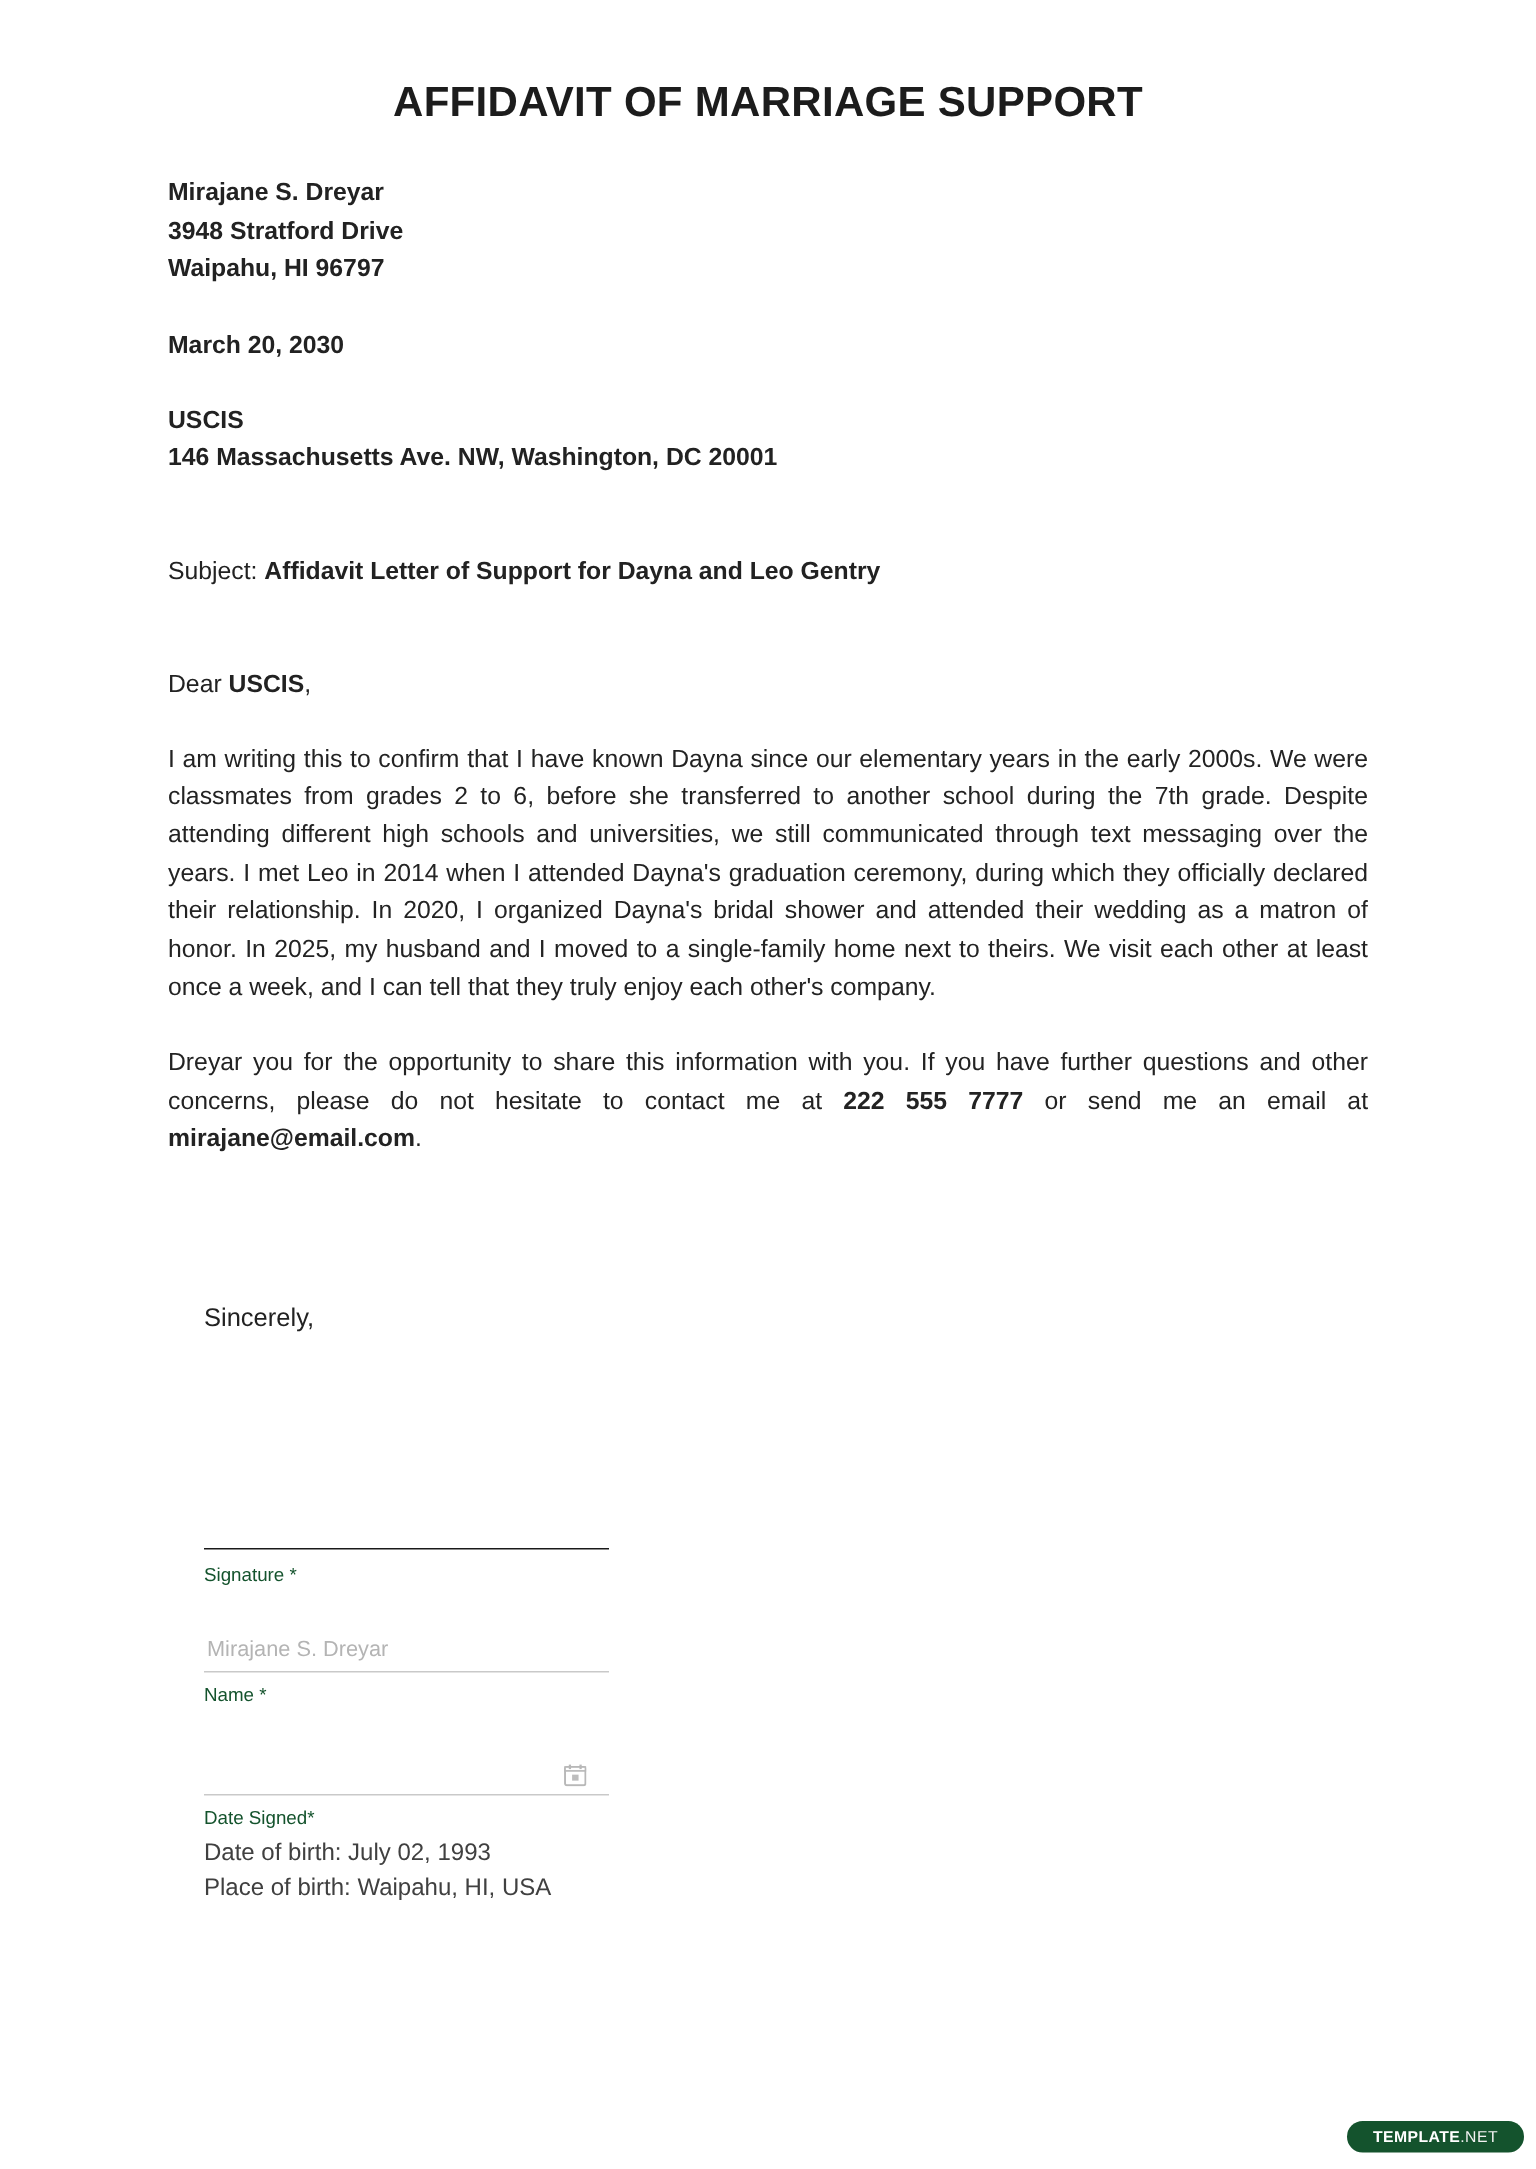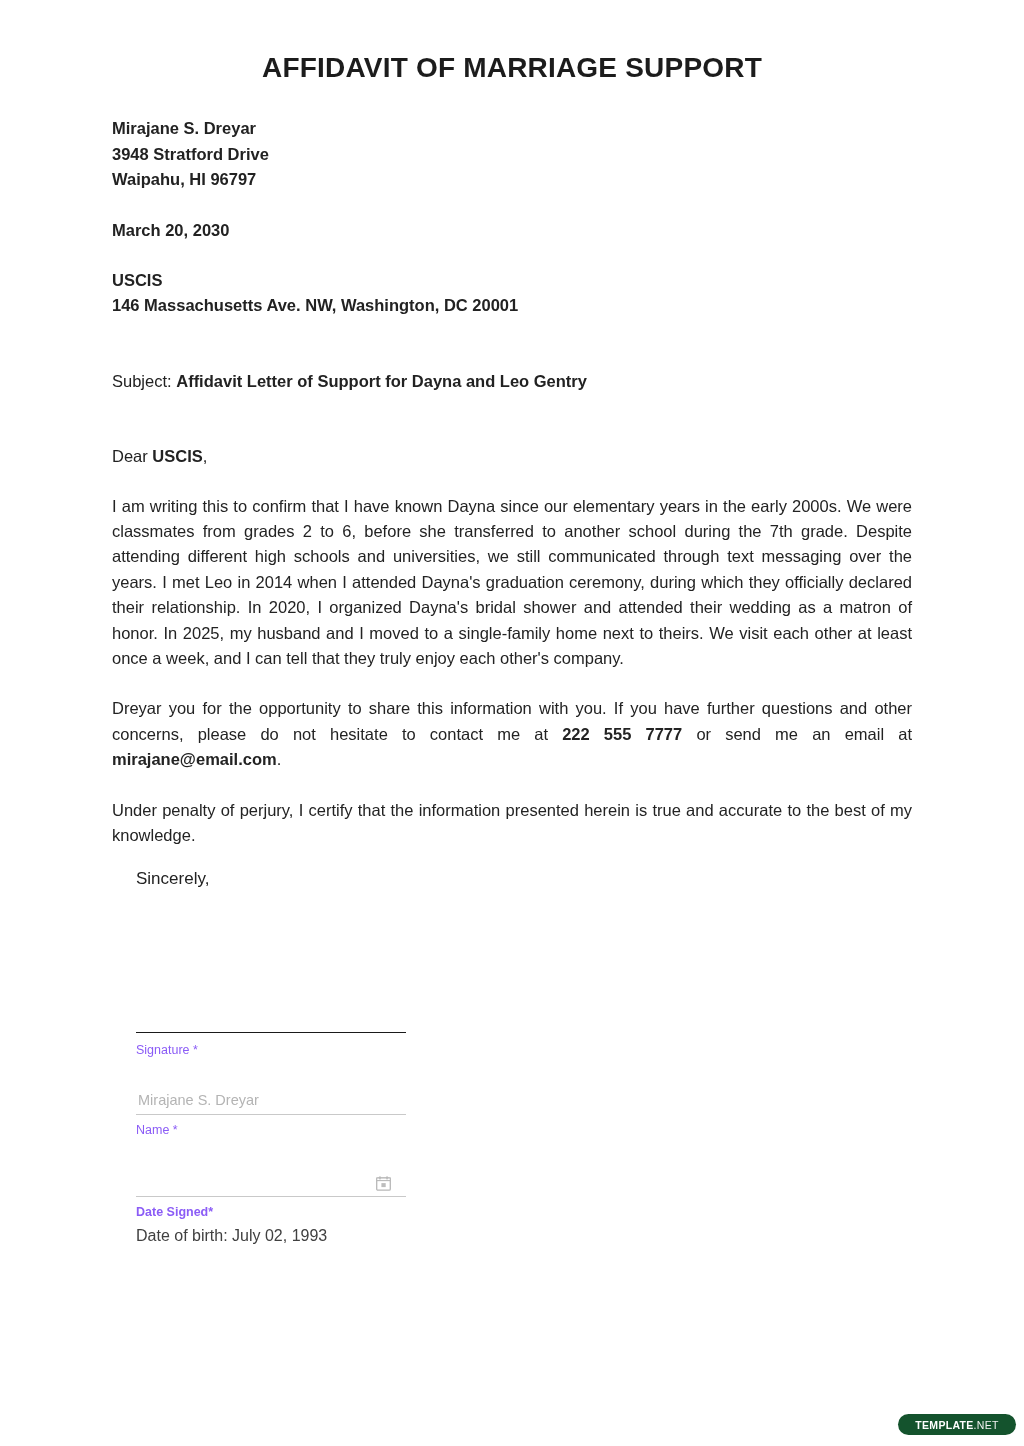--- a/index.html
+++ b/index.html
@@ -127,21 +127,21 @@
     position: absolute;
     left: 0;
     width: 270px;
     height: 0;
     border-bottom: 1px solid #c9c9c9;
   }
 
   .field-label {
     font-family: "Liberation Sans", sans-serif;
     font-size: 12.5px;
-    color: #8b5cf6;
+    color: #14532d;
     line-height: 16px;
   }
 
   .placeholder-text {
     font-family: "Liberation Sans", sans-serif;
     font-size: 14.5px;
     color: #b4b4b4;
     line-height: 20px;
   }
 
@@ -214,55 +214,55 @@
     <div class="block-gap-md" style="height:25px;"></div>
 
     <p class="body-par">I am writing this to confirm that I have known Dayna since our elementary years in the early 2000s. We were classmates from grades 2 to 6, before she transferred to another school during the 7th grade. Despite attending different high schools and universities, we still communicated through text messaging over the years. I met Leo in 2014 when I attended Dayna's graduation ceremony, during which they officially declared their relationship. In 2020, I organized Dayna's bridal shower and attended their wedding as a matron of honor. In 2025, my husband and I moved to a single-family home next to theirs. We visit each other at least once a week, and I can tell that they truly enjoy each other's company.</p>
 
     <div class="block-gap-md" style="height:25px;"></div>
 
     <p class="body-par"><span>Dreyar you for the opportunity to share this information with you. If you have further questions and other concerns, please do not hesitate to contact me at </span><span class="strong">222 555 7777</span><span> or send me an email at </span><span class="strong">mirajane@email.com</span><span>.</span></p>
 
     <div class="block-gap-md" style="height:25px;"></div>
 
-    <p class="body-par">Under penalty of perjury, I certify that the information presented herein is true and accurate to the best of my knowledge.</p>
 
   </div>
 
   <div class="sign-area">
 
     <div class="sincerely">Sincerely,</div>
 
     <div class="sig-field" style="height:160px;">
       <div class="sig-rule-dark" style="top:142px;"></div>
       <div class="field-label" style="position:absolute; top:152px; left:0;">Signature *</div>
     </div>
 
     <div class="sig-field" style="height:78px;">
       <div class="placeholder-text" style="position:absolute; top:40px; left:2px;">Mirajane S. Dreyar</div>
       <div class="rule-light" style="top:64px;"></div>
       <div class="field-label" style="position:absolute; top:72px; left:0;">Name *</div>
     </div>
 
-    <div class="sig-field" style="height:80px;font-weight:bold;">
+    <div class="sig-field" style="height:80px;">
       <span class="cal-icon" style="top:48px; left:240px;">
         <svg width="15" height="15" viewBox="0 0 15 15" xmlns="http://www.w3.org/2000/svg">
           <rect x="0.7" y="2.0" width="13.6" height="12.2" rx="1.2" ry="1.2" fill="none" stroke="#b8b8b8" stroke-width="1.3"></rect>
           <rect x="0.7" y="2.0" width="13.6" height="2.6" fill="#ffffff" stroke="#b8b8b8" stroke-width="1.1"></rect>
           <rect x="3.2" y="0.4" width="1.5" height="3.0" fill="#b8b8b8"></rect>
           <rect x="10.3" y="0.4" width="1.5" height="3.0" fill="#b8b8b8"></rect>
           <rect x="5.4" y="7.1" width="4.3" height="4.0" fill="#bdbdbd"></rect>
         </svg>
       </span>
       <div class="rule-light" style="top:68px;"></div>
       <div class="field-label" style="position:absolute; top:76px; left:0;">Date Signed*</div>
     </div>
 
     <div style="margin-top:16px;">
       <div class="birth-line">Date of birth: July 02, 1993</div>
+      <div class="birth-line">Place of birth: Waipahu, HI, USA</div>
     </div>
 
   </div>
 
   <div class="watermark">
     <span class="wm-bold">TEMPLATE</span>
       <span class="wm-light">.NET</span>
   </div>
 
 </div>

